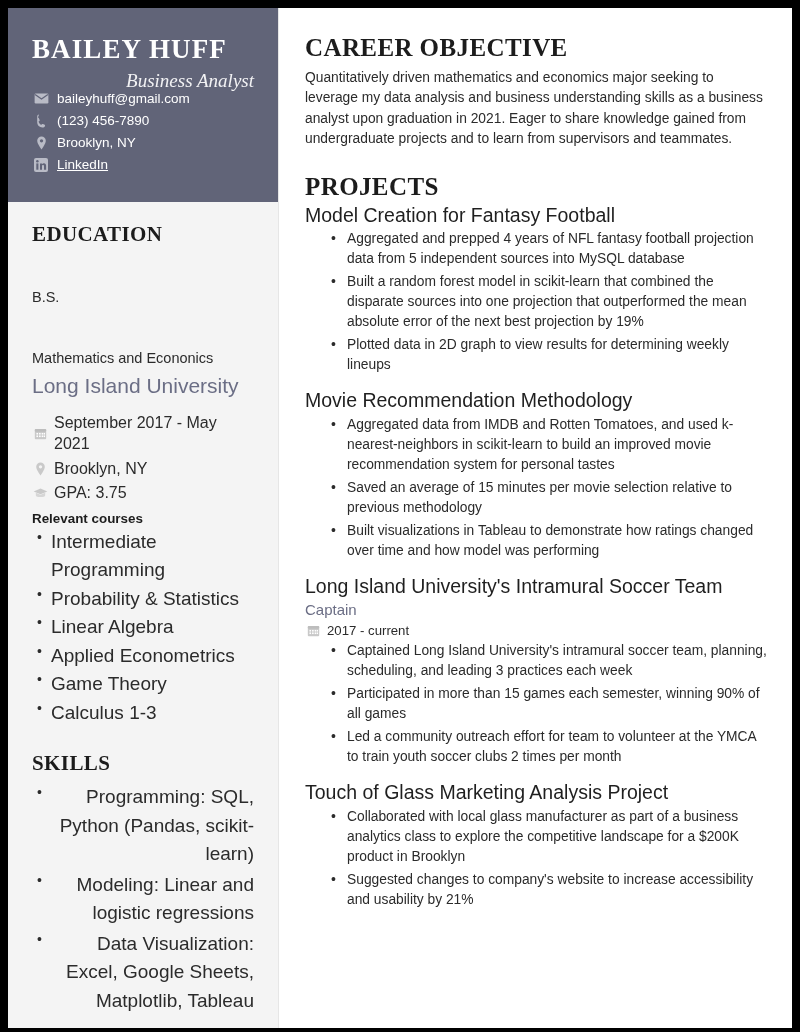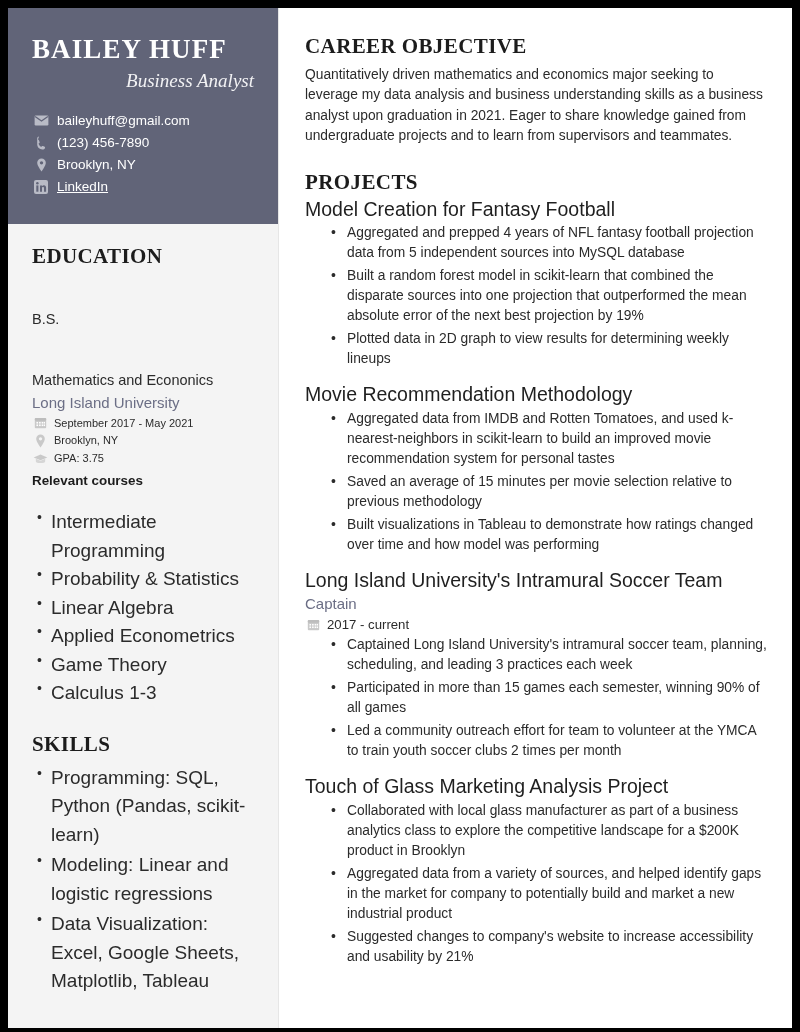--- a/index.html
+++ b/index.html
@@ -50,21 +50,20 @@
   .job-title {
     font-family: "Liberation Serif", serif;
     font-style: italic;
     font-size: 19px;
     margin-top: 5px;
     color: #f2f2f4;
     text-align: right;
   }
 
   .contact-list {
-    margin-top: 22px;
     list-style: none;
   }
 
   .contact-item {
     display: flex;
     align-items: center;
     font-size: 13.5px;
     line-height: 1.0;
     margin-bottom: 8px;
     color: #ffffff;
@@ -102,50 +101,50 @@
   }
 
   .edu-line {
     font-size: 14.5px;
     color: #2b2b2b;
     line-height: 1.5;
     margin-top: 40px;
   }
 
   .edu-school {
-    font-size: 15px;
+    font-size: 21px;
     color: #6b6e85;
     line-height: 1.5;
-    margin-bottom: 1px;
+    margin-bottom: 10px;
   }
 
   .meta-item {
     display: flex;
     align-items: center;
-    font-size: 11px;
+    font-size: 16px;
     color: #2b2b2b;
     line-height: 1.35;
     margin-bottom: 3px;
   }
 
   .meta-item .ic {
     width: 16px;
     flex: 0 0 16px;
     margin-right: 6px;
     display: inline-flex;
     align-items: center;
     justify-content: center;
   }
 
   .sub-label {
     font-size: 13.4px;
     font-weight: bold;
     color: #1c1c1c;
     margin-top: 7px;
-    margin-bottom: 20px;
+    margin-bottom: 2px;
   }
 
   ul.bullets {
     list-style: none;
     padding-left: 2px;
   }
 
   ul.bullets > li {
     position: relative;
     padding-left: 17px;
@@ -159,32 +158,32 @@
     content: "\2022";
     position: absolute;
     left: 3px;
     top: -1px;
     font-size: 14px;
     color: #2b2b2b;
   }
 
   #skills-section { margin-top: 24px; }
 
-  #skills-section ul.bullets > li { margin-bottom: 2px; }
+  #skills-section ul.bullets > li { margin-bottom: 2px; text-align: right; }
 
   
   #main {
     flex: 1;
     background: #ffffff;
     padding: 26px 24px 20px 26px;
   }
 
   .main-heading {
     font-family: "Liberation Serif", serif;
-    font-size: 21px;
+    font-size: 25px;
     font-weight: bold;
     color: #1c1c1c;
     letter-spacing: 0.4px;
     margin-bottom: 6px;
   }
 
   .objective-text {
     font-size: 13.8px;
     color: #2b2b2b;
     line-height: 1.47;
@@ -398,21 +397,20 @@
             <ul class="bullets">
               <li>Captained Long Island University's intramural soccer team, planning, scheduling, and leading 3 practices each week</li>
               <li>Participated in more than 15 games each semester, winning 90% of all games</li>
               <li>Led a community outreach effort for team to volunteer at the YMCA to train youth soccer clubs 2 times per month</li>
             </ul>
           </div>
           <div class="project">
             <div class="project-title">Touch of Glass Marketing Analysis Project</div>
             <ul class="bullets">
               <li>Collaborated with local glass manufacturer as part of a business analytics class to explore the competitive landscape for a $200K product in Brooklyn</li>
-              <li>Aggregated data from a variety of sources, and helped identify gaps in the market for company to potentially build and market a new industrial product</li>
               <li>Suggested changes to company's website to increase accessibility and usability by 21%</li>
             </ul>
           </div>
         </div>
     </section>
 
   </main>
 </div>
 
 </body></html>

